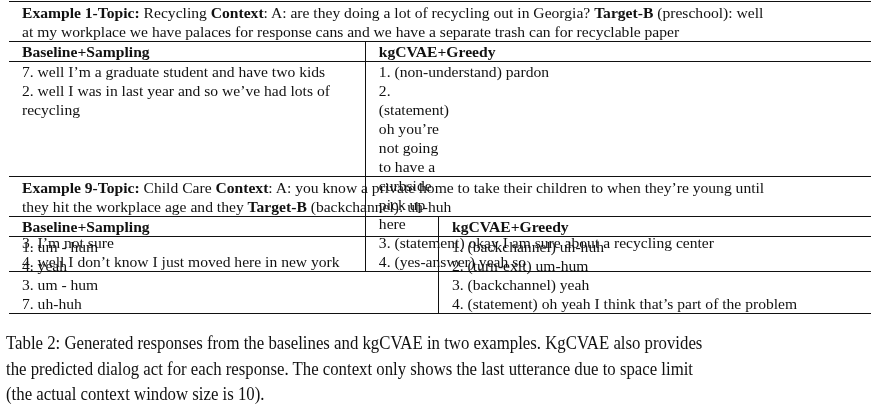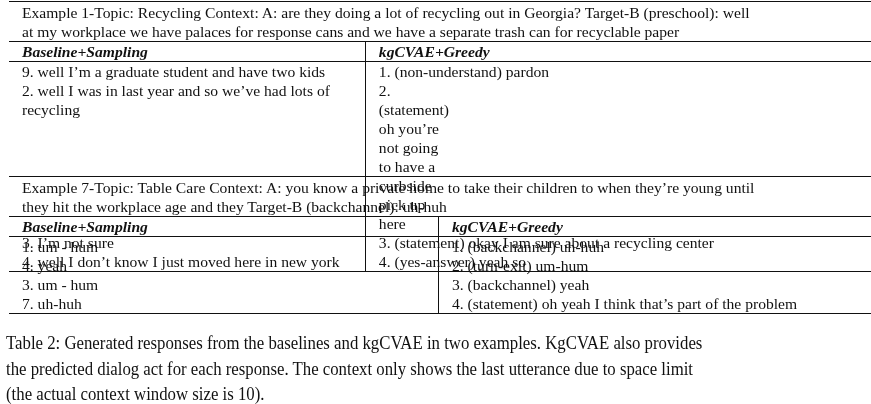--- a/index.html
+++ b/index.html
@@ -8,24 +8,24 @@
     font-family: "Liberation Serif", "DejaVu Serif", serif;
     color: #111;
   }
   .ex-table {
     position: absolute; left: 9px; width: 880px;
     border-collapse: collapse;
     font-size: 15.6px; line-height: 19px;
   }
   .ex-table td { padding: 0 0 0 13px; vertical-align: top; }
   .ex-table .ctx { border-top: 1.6px solid #111; padding-top: 1px; padding-bottom: 0; }
-  .ex-table .hdr td { border-top: 1.6px solid #111; border-bottom: 1.6px solid #111; font-weight: bold; padding-top: 0; font-style: italic; }
+  .ex-table .hdr td { border-top: 1.6px solid #111; border-bottom: 1.6px solid #111; font-weight: bold; padding-top: 0; }
   .ex-table .col-l { width: 416px; border-right: 1.2px solid #111; }
   .ex-table .last td { border-bottom: 1.6px solid #111; }
-  .b { font-weight: normal; }
+  .b { font-weight: bold; }
   #t1 { top: 1px; }
   #t2 { top: 176px; }
   .caption {
     position: absolute; left: 6px; top: 330px; width: 880px;
     font-size: 19.5px; line-height: 25.5px; white-space: nowrap;
     font-family: "Liberation Serif", serif;
     transform: scaleX(0.86); transform-origin: left top;
   }
   .caption div { white-space: nowrap; }
 </style>
@@ -41,21 +41,21 @@
       <span class="b">Context</span><span>: A: are they doing a lot of recycling out in Georgia?</span>
       <span class="b">Target-B</span><span> (preschool): well</span><br>
       <span>at my workplace we have palaces for response cans and we have a separate trash can for recyclable paper</span>
     </td>
   </tr>
   <tr class="hdr">
     <td class="col-l">Baseline+Sampling</td>
     <td>kgCVAE+Greedy</td>
   </tr>
   <tr>
-    <td class="col-l">9. well I’m a graduate student and have two kids</td>
+    <td class="col-l">7. well I’m a graduate student and have two kids</td>
     <td>1. (non-understand) pardon</td>
   </tr>
   <tr>
     <td class="col-l">2. well I was in last year and so we’ve had lots of recycling</td>
     <td style="padding-right:440px">2.  (statement) oh you’re not going to have a curbside pick up here</td>
   </tr>
   <tr>
     <td class="col-l">3. I’m not sure</td>
     <td>3. (statement) okay I am sure about a recycling center</td>
   </tr>
@@ -63,22 +63,22 @@
     <td class="col-l">4. well I don’t know I just moved here in new york</td>
     <td>4. (yes-answer) yeah so</td>
   </tr>
 </tbody>
   </table>
 
 <table class="ex-table" id="t2">
   <tbody>
       <tr>
     <td class="ctx" colspan="2">
-      <span class="b">Example 7-Topic:</span>
-      <span>Table Care</span>
+      <span class="b">Example 9-Topic:</span>
+      <span>Child Care</span>
       <span class="b">Context</span><span>: A: you know a private home to take their children to when they’re young until</span><br>
       <span>they hit the workplace age and they </span><span class="b">Target-B</span><span> (backchannel): uh-huh</span>
     </td>
   </tr>
   <tr class="hdr">
     <td class="col-l">Baseline+Sampling</td>
     <td>kgCVAE+Greedy</td>
   </tr>
   <tr>
     <td class="col-l">1. um - hum</td>

